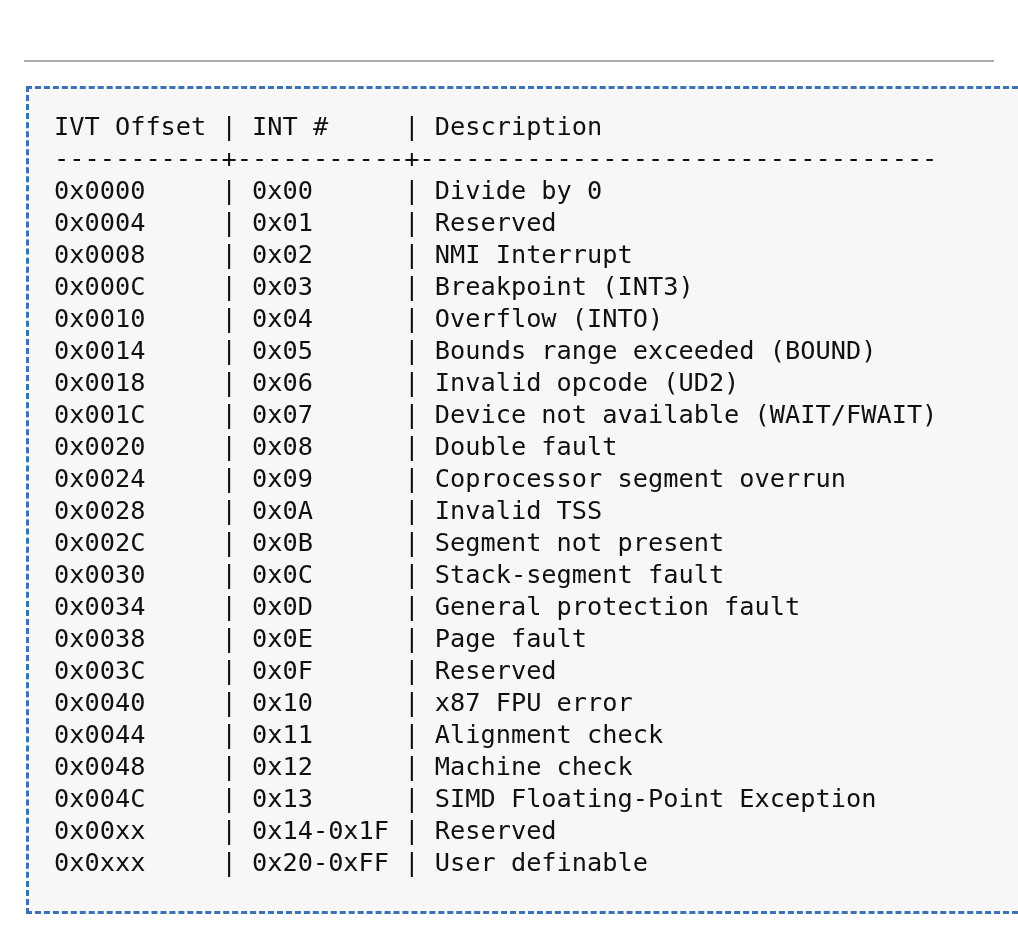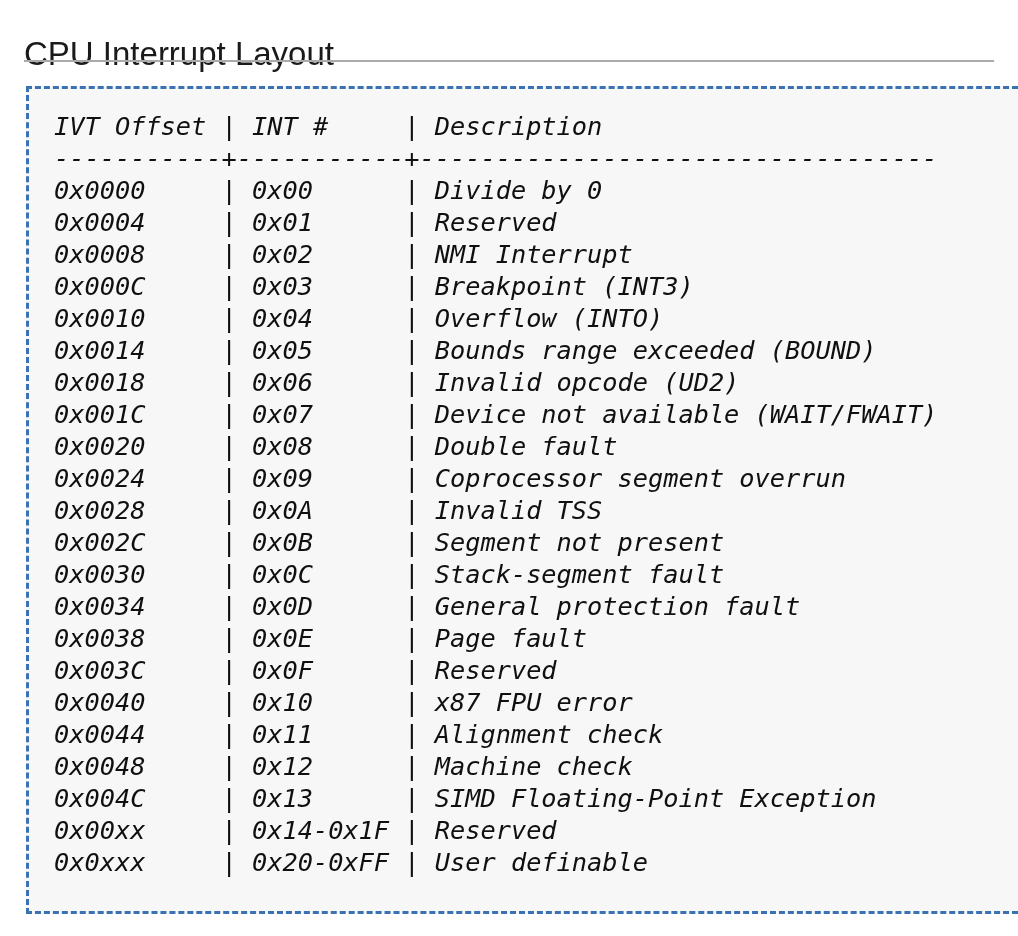--- a/index.html
+++ b/index.html
@@ -69,29 +69,27 @@
   pre.ascii-table {
     margin: 0;
     padding: 0;
     font-family: "DejaVu Sans Mono", monospace;
     font-size: 25.3px;
     line-height: 32px;
     color: #101010;
     white-space: pre;
     font-weight: 400;
     letter-spacing: 0px;
-    font-style: italic;
   }
 </style>
 </head>
 <body>
 
 <div class="page">
 
-  <h1 class="page-title">CPU Interrupt Layout</h1>
 
   <div class="title-rule"></div>
 
   <div class="code-box">
     <div class="code-inner">
       <pre class="ascii-table" id="ascii-table">IVT Offset | INT #     | Description
 -----------+-----------+----------------------------------
 0x0000     | 0x00      | Divide by 0
 0x0004     | 0x01      | Reserved
 0x0008     | 0x02      | NMI Interrupt

